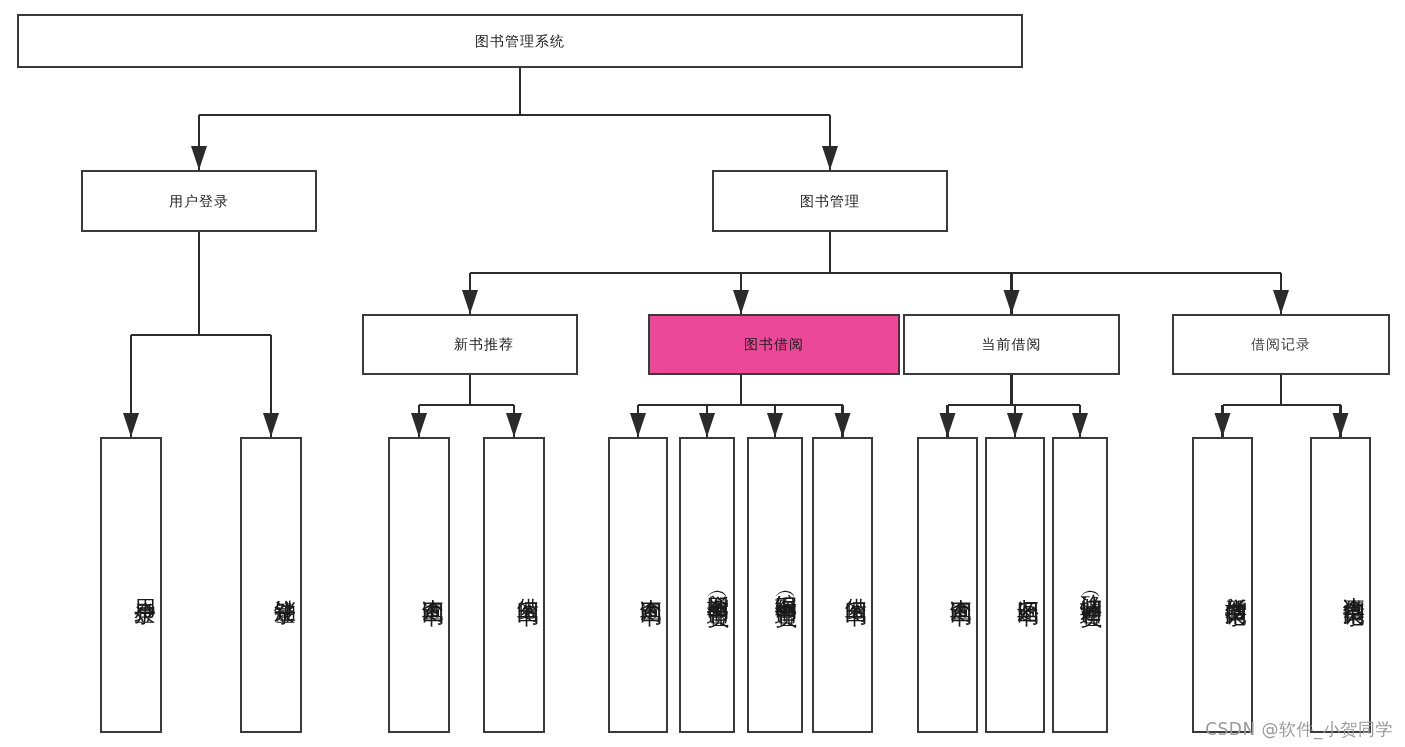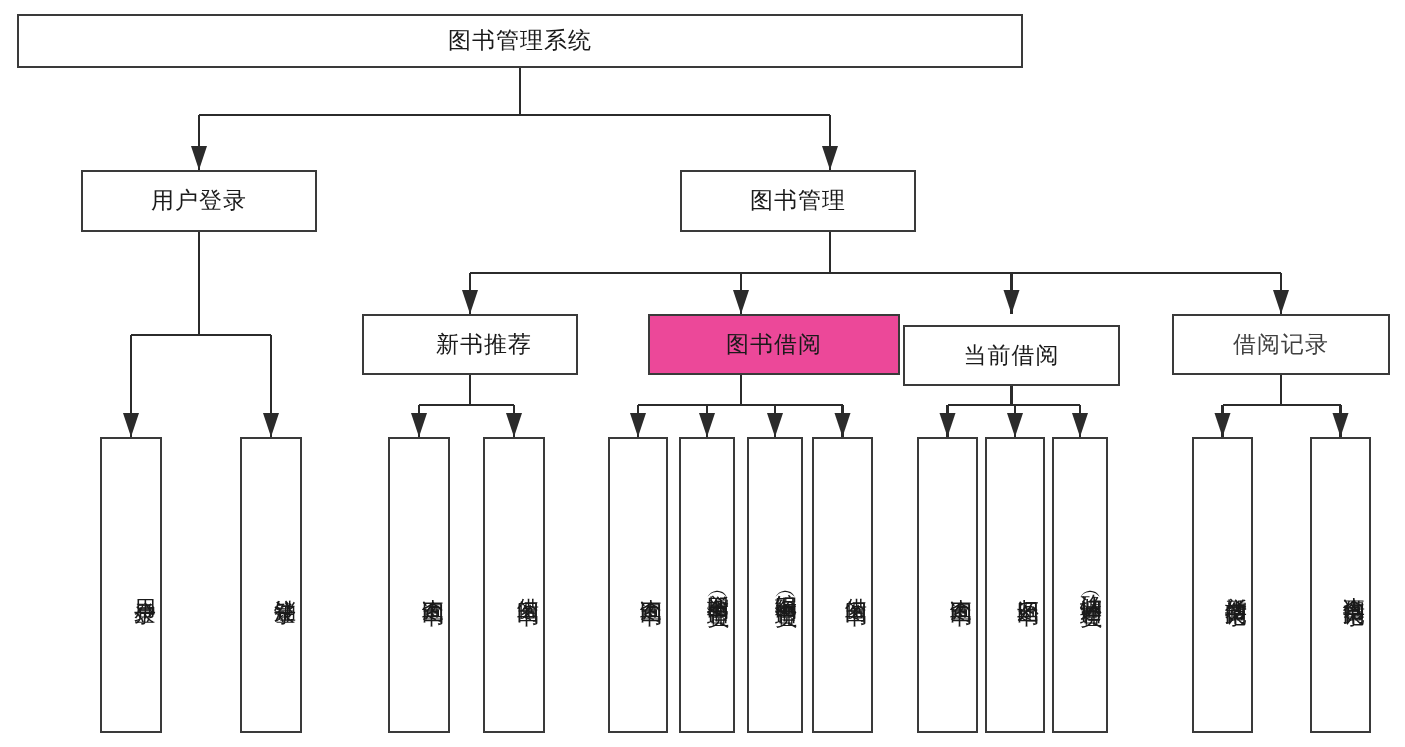--- a/index.html
+++ b/index.html
@@ -29,21 +29,21 @@
     position: absolute;
     box-sizing: border-box;
     background: #ffffff;
     border: 2px solid #3a3a3a;
     display: flex;
     align-items: center;
     justify-content: center;
     color: #1a1a1a;
   }
   .node.h {
-    font-size: 23px;
+    font-size: 14px;
     letter-spacing: 1px;
     line-height: 1.2;
   }
   .node.v {
     writing-mode: vertical-rl;
     text-orientation: upright;
     font-size: 22px;
     line-height: 1.32;
     letter-spacing: 2px;
     padding: 6px 0;
@@ -125,30 +125,30 @@
       <line x1="1340.5" y1="405" x2="1340.5" y2="437" stroke="#2b2b2b" stroke-width="2.6" shape-rendering="crispEdges"></line>
       <path d="M1332.5,413 L1348.5,413 L1340.5,437 Z" fill="#2b2b2b"></path>
     </svg>
   <div id="nodes">
       <div class="node h" style="left: 17px; top: 14px; width: 1006px; height: 54px; border-color: rgb(58, 58, 58); background: rgb(255, 255, 255); color: rgb(26, 26, 26);">
         <span class="htext">图书管理系统</span>
       </div>
       <div class="node h" style="left: 81px; top: 170px; width: 236px; height: 62px; border-color: rgb(58, 58, 58); background: rgb(255, 255, 255); color: rgb(26, 26, 26);">
         <span class="htext">用户登录</span>
       </div>
-      <div class="node h" style="left: 680px; top: 170px; width: 236px; height: 62px; border-color: rgb(58, 58, 58); background: rgb(255, 255, 255); color: rgb(26, 26, 26);">
+      <div class="node h" style="left: 712px; top: 170px; width: 236px; height: 62px; border-color: rgb(58, 58, 58); background: rgb(255, 255, 255); color: rgb(26, 26, 26);">
         <span class="htext">图书管理</span>
       </div>
       <div class="node h" style="left: 362px; top: 314px; width: 216px; height: 61px; border-color: rgb(58, 58, 58); background: rgb(255, 255, 255); color: rgb(26, 26, 26); padding-left: 28px;">
         <span class="htext">新书推荐</span>
       </div>
       <div class="node h" style="left: 632px; top: 314px; width: 252px; height: 61px; border-color: rgb(58, 58, 58); background: #ec4899; color: rgb(26, 26, 26); margin-left: 16px;">
         <span class="htext">图书借阅</span>
       </div>
-      <div class="node h" style="left: 903px; top: 314px; width: 217px; height: 61px; border-color: rgb(58, 58, 58); background: rgb(255, 255, 255); color: rgb(26, 26, 26); margin-top: 11px;">
+      <div class="node h" style="left: 903px; top: 314px; width: 217px; height: 61px; border-color: rgb(58, 58, 58); background: rgb(255, 255, 255); color: rgb(26, 26, 26);">
         <span class="htext">当前借阅</span>
       </div>
       <div class="node h" style="left: 1172px; top: 314px; width: 218px; height: 61px; border-color: rgb(58, 58, 58); background: rgb(255, 255, 255); color: #404040;">
         <span class="htext">借阅记录</span>
       </div>
       <div class="node v" style="left: 100px; top: 437px; width: 62px; height: 296px; border-color: rgb(58, 58, 58); background: rgb(255, 255, 255); color: rgb(26, 26, 26);">
         <span class="vtext">用户登录</span>
       </div>
       <div class="node v" style="left: 240px; top: 437px; width: 62px; height: 296px; border-color: rgb(58, 58, 58); background: rgb(255, 255, 255); color: rgb(26, 26, 26);">
         <span class="vtext">注销登录</span>
@@ -180,13 +180,14 @@
       <div class="node v" style="left: 1052px; top: 437px; width: 56px; height: 296px; border-color: rgb(58, 58, 58); background: rgb(255, 255, 255); color: rgb(26, 26, 26);">
         <span class="vtext">确认归还（管理员）</span>
       </div>
       <div class="node v" style="left: 1192px; top: 437px; width: 61px; height: 296px; border-color: rgb(58, 58, 58); background: rgb(255, 255, 255); color: rgb(26, 26, 26);">
         <span class="vtext">新增借阅记录</span>
       </div>
       <div class="node v" style="left: 1310px; top: 437px; width: 61px; height: 296px; border-color: rgb(58, 58, 58); background: rgb(255, 255, 255); color: rgb(26, 26, 26);">
         <span class="vtext">查询借阅记录</span>
       </div>
     </div>
+  <div id="watermark">CSDN @软件_小贺同学</div>
 </div>
 
 </body></html>

